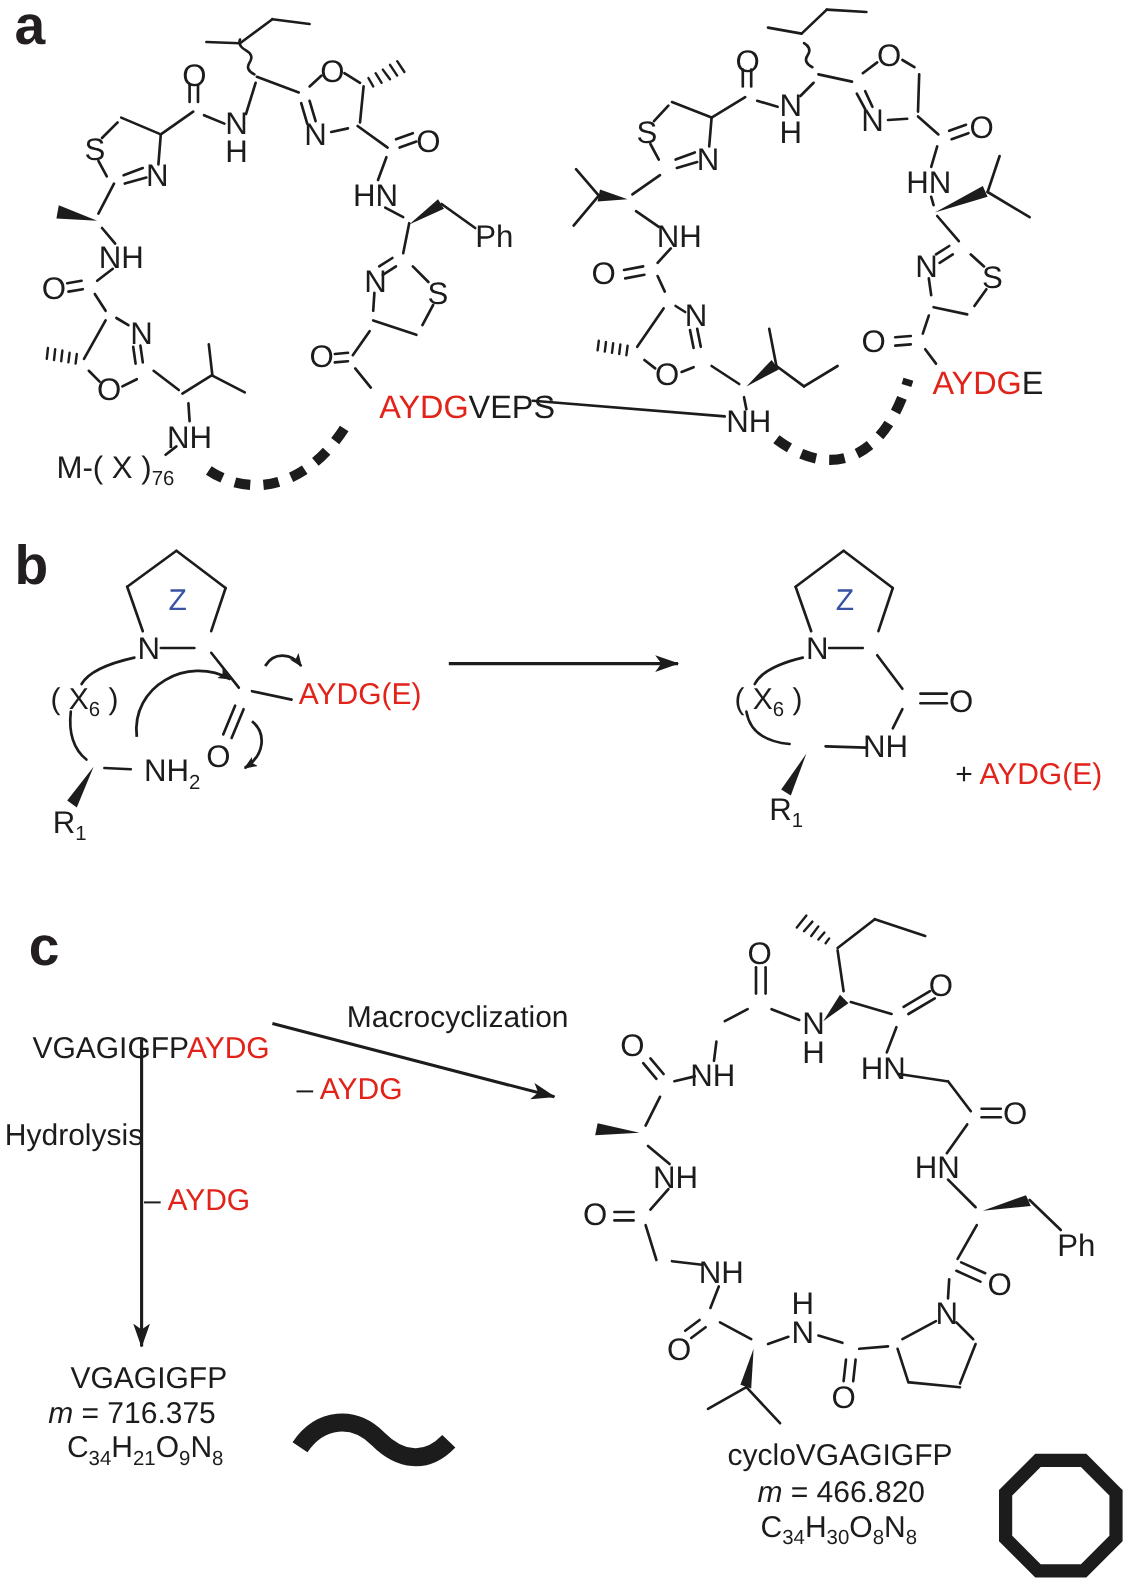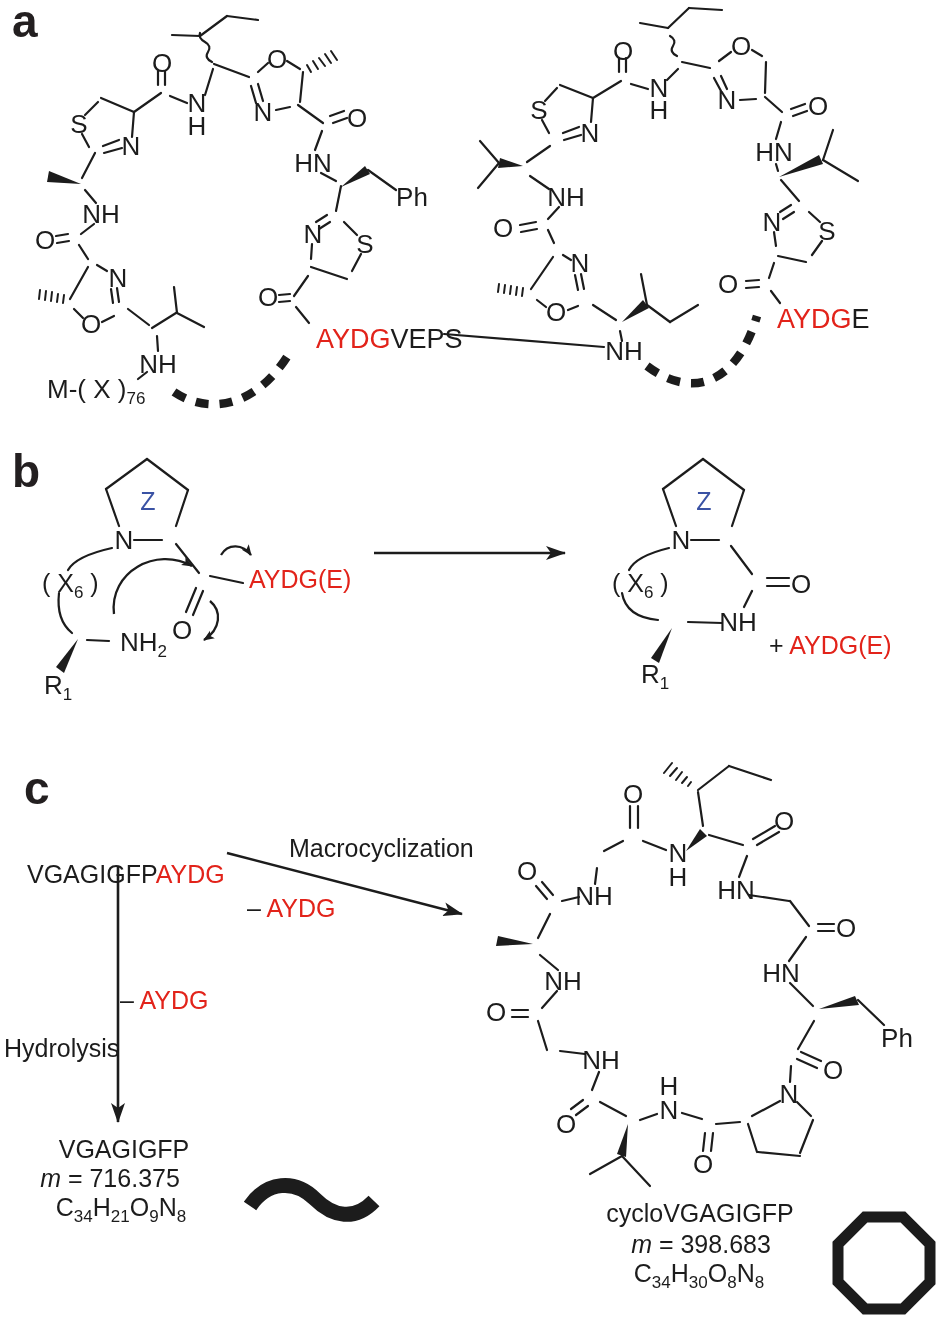--- a/index.html
+++ b/index.html
@@ -350,26 +350,26 @@
 <span class="al" style="left:182px;top:630px">O</span>
 <span class="tl" style="left:44px;top:672px"><span>R</span><sub>1</sub></span>
 <span class="tl red f25" style="left:249px;top:567px">AYDG(E)</span>
 
 <span class="al blue" style="left:704px;top:501px;font-size:25px">Z</span>
 <span class="al" style="left:681px;top:540px">N</span>
 <span class="tl f25" style="left:612px;top:571px"><span>( X</span><sub>6</sub><span> )</span></span>
 <span class="al" style="left:738px;top:622px">NH</span>
 <span class="al" style="left:801px;top:584px">O</span>
 <span class="tl" style="left:641px;top:661px"><span>R</span><sub>1</sub></span>
-<span class="tl f25" style="left:769px;top:633px"><span>+ </span><span class="red">AYDG(E)</span></span>
+<span class="tl f25" style="left:796px;top:633px"><span>+ </span><span class="red">AYDG(E)</span></span>
 
 <span class="tl f25" style="left:27px;top:862px"><span>VGAGIGFP</span><span class="red">AYDG</span></span>
 <span class="tl f25" style="left:289px;top:836px">Macrocyclization</span>
 <span class="tl f25" style="left:247px;top:896px"><span>– </span><span class="red">AYDG</span></span>
-<span class="tl f25" style="left:4px;top:1036px">Hydrolysis</span>
+<span class="tl f25" style="left:4px;top:934px">Hydrolysis</span>
 <span class="tl f25" style="left:120px;top:988px"><span>– </span><span class="red">AYDG</span></span>
 
 <span class="al" style="left:633px;top:794px">O</span>
 <span class="al" style="left:678px;top:853px">N</span>
 <span class="al" style="left:678px;top:877px">H</span>
 <span class="al" style="left:784px;top:821px">O</span>
 <span class="al" style="left:736px;top:890px">HN</span>
 <span class="al" style="left:846px;top:928px">O</span>
 <span class="al" style="left:781px;top:973px">HN</span>
 <span class="al" style="left:897px;top:1038px">Ph</span>
@@ -383,16 +383,16 @@
 <span class="al" style="left:496px;top:1012px">O</span>
 <span class="al" style="left:563px;top:981px">NH</span>
 <span class="al" style="left:527px;top:871px">O</span>
 <span class="al" style="left:594px;top:896px">NH</span>
 
 <span class="cc" style="left:124px;top:1149px">VGAGIGFP</span>
 <span class="cc" style="left:110px;top:1178px"><i>m</i><span> = 716.375</span></span>
 <span class="cc" style="left:121px;top:1207px"><span>C</span><sub>34</sub><span>H</span><sub>21</sub><span>O</span><sub>9</sub><span>N</span><sub>8</sub></span>
 
 <span class="cc" style="left:700px;top:1213px">cycloVGAGIGFP</span>
-<span class="cc" style="left:701px;top:1244px"><i>m</i><span> = 398.683</span></span>
+<span class="cc" style="left:701px;top:1244px"><i>m</i><span> = 466.820</span></span>
 <span class="cc" style="left:699px;top:1273px"><span>C</span><sub>34</sub><span>H</span><sub>30</sub><span>O</span><sub>8</sub><span>N</span><sub>8</sub></span>
 
 </div>
 
 </body></html>

